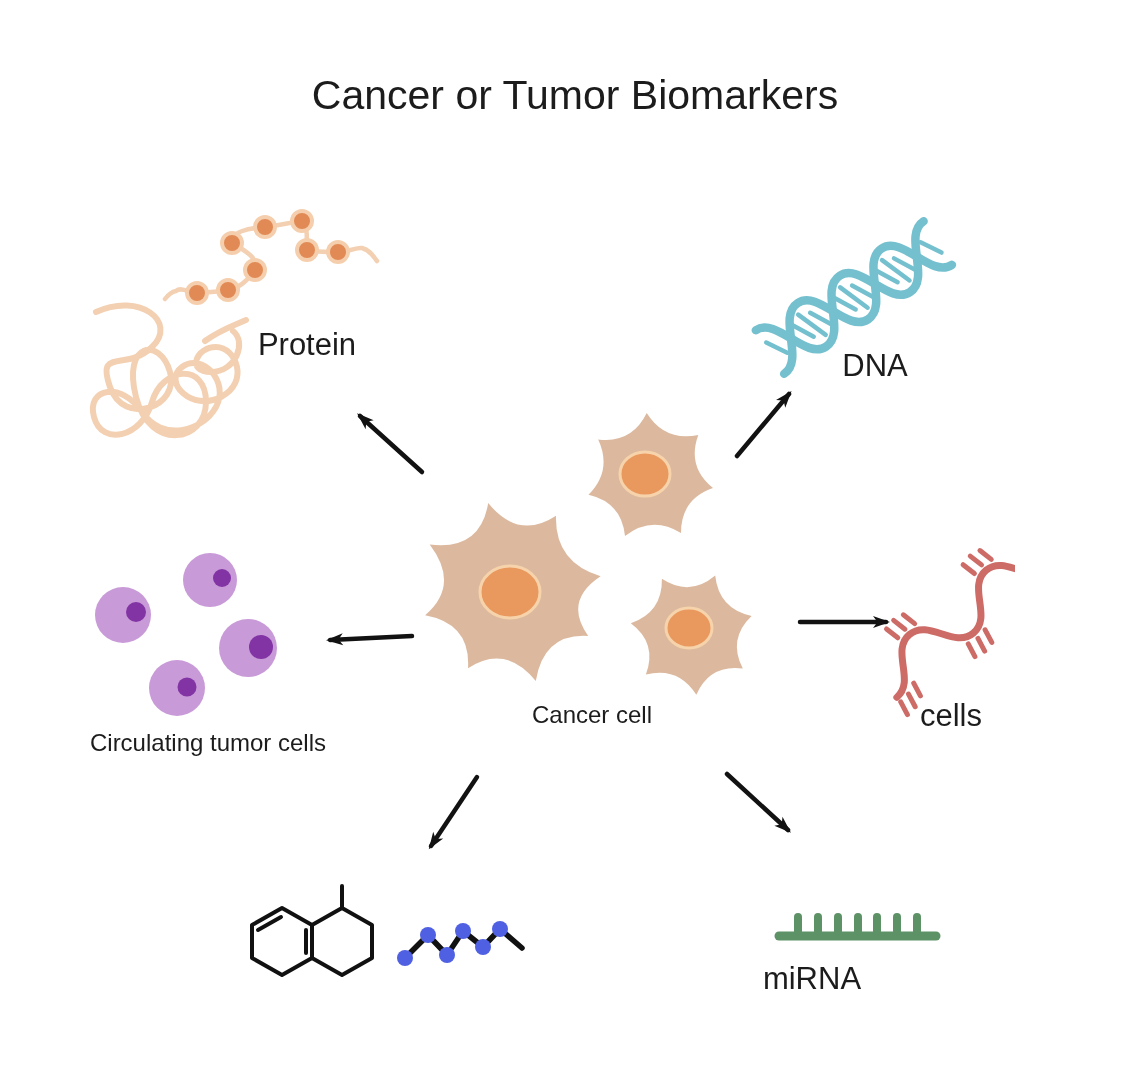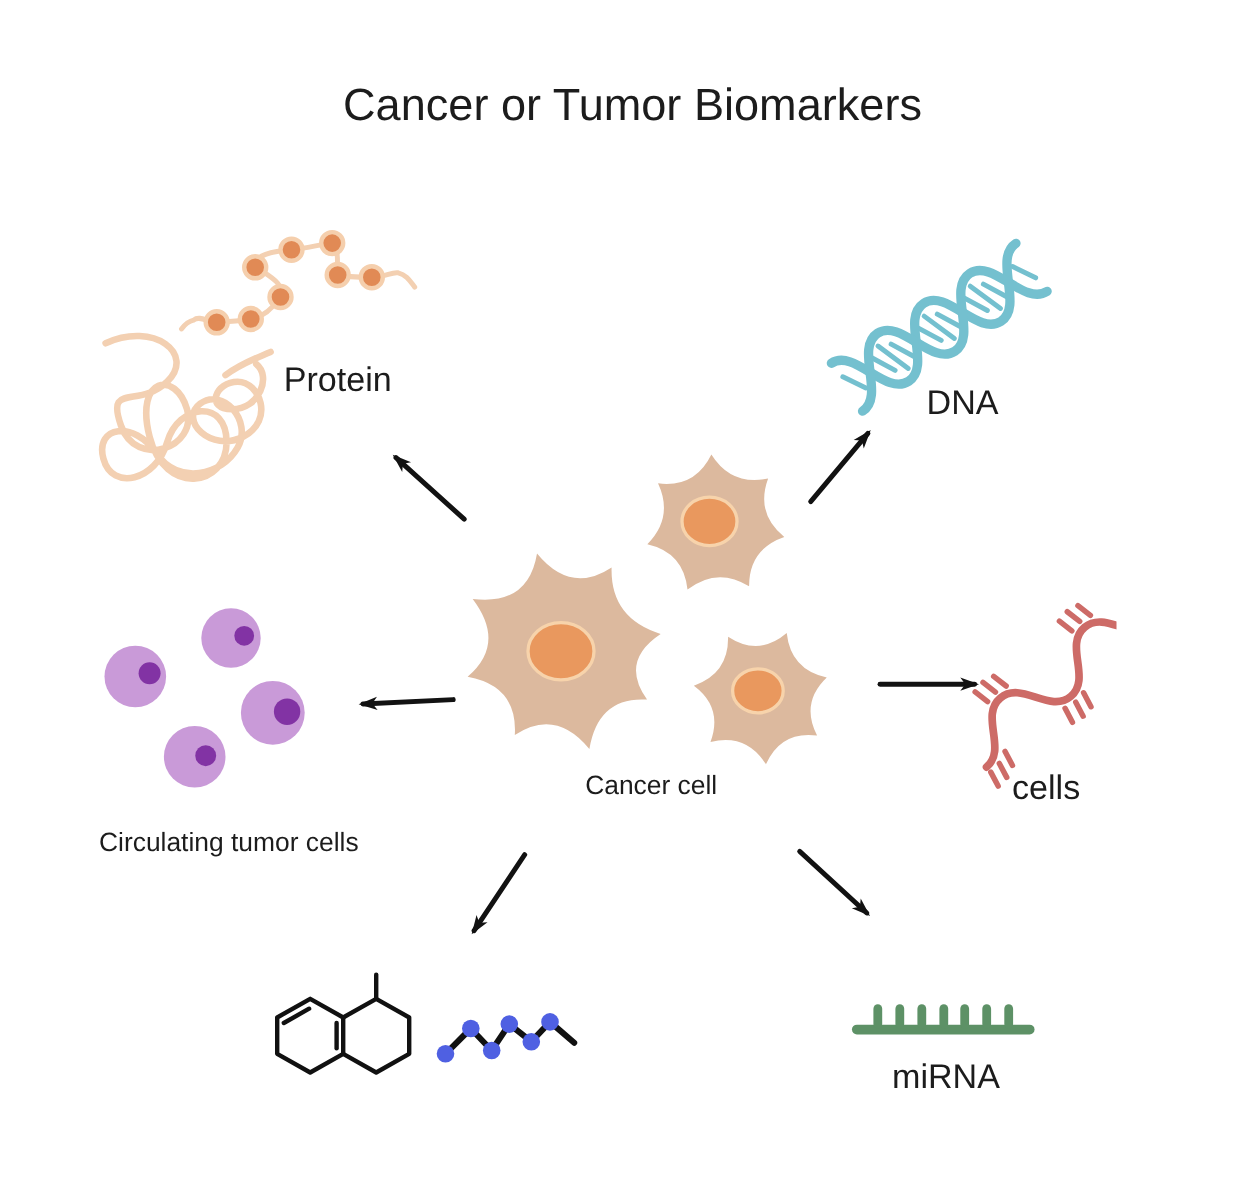--- a/index.html
+++ b/index.html
@@ -226,19 +226,19 @@
   </svg>
 
   <div class="title">Cancer or Tumor Biomarkers</div>
 
   <div class="label lg" style="left:307px;top:327px;text-align:right;">Protein</div>
 
   <div class="label lg" style="left:875px;top:348px;">DNA</div>
 
   <div class="label lg" style="left:951px;top:698px;">cells</div>
 
-  <div class="label sm" style="left:208px;top:729px;margin-top:24px;">Circulating tumor cells</div>
+  <div class="label sm" style="left:208px;top:729px;">Circulating tumor cells</div>
 
   <div class="label sm" style="left:592px;top:701px;">Cancer cell</div>
 
 
-  <div class="label lg" style="left:860px;top:961px;">miRNA</div>
+  <div class="label lg" style="left:812px;top:961px;">miRNA</div>
 </div>
 
 </body></html>

